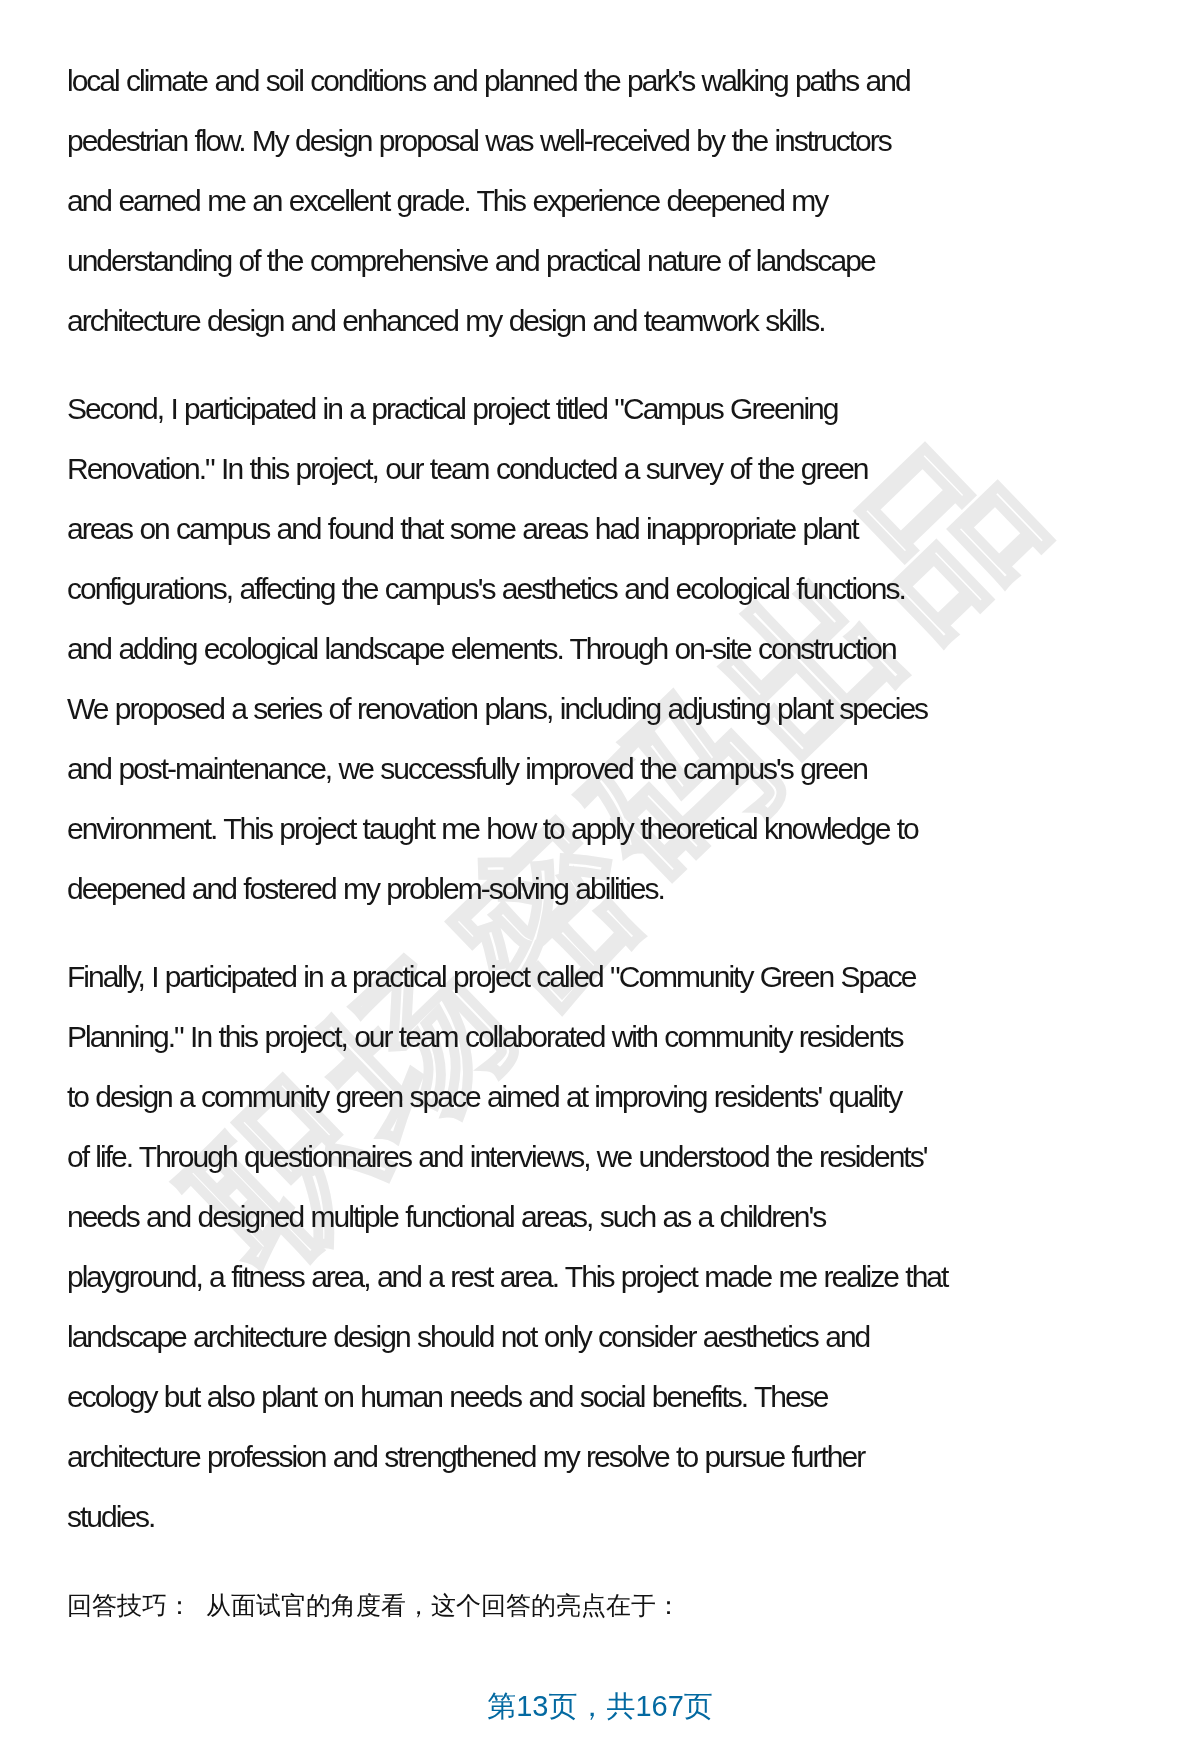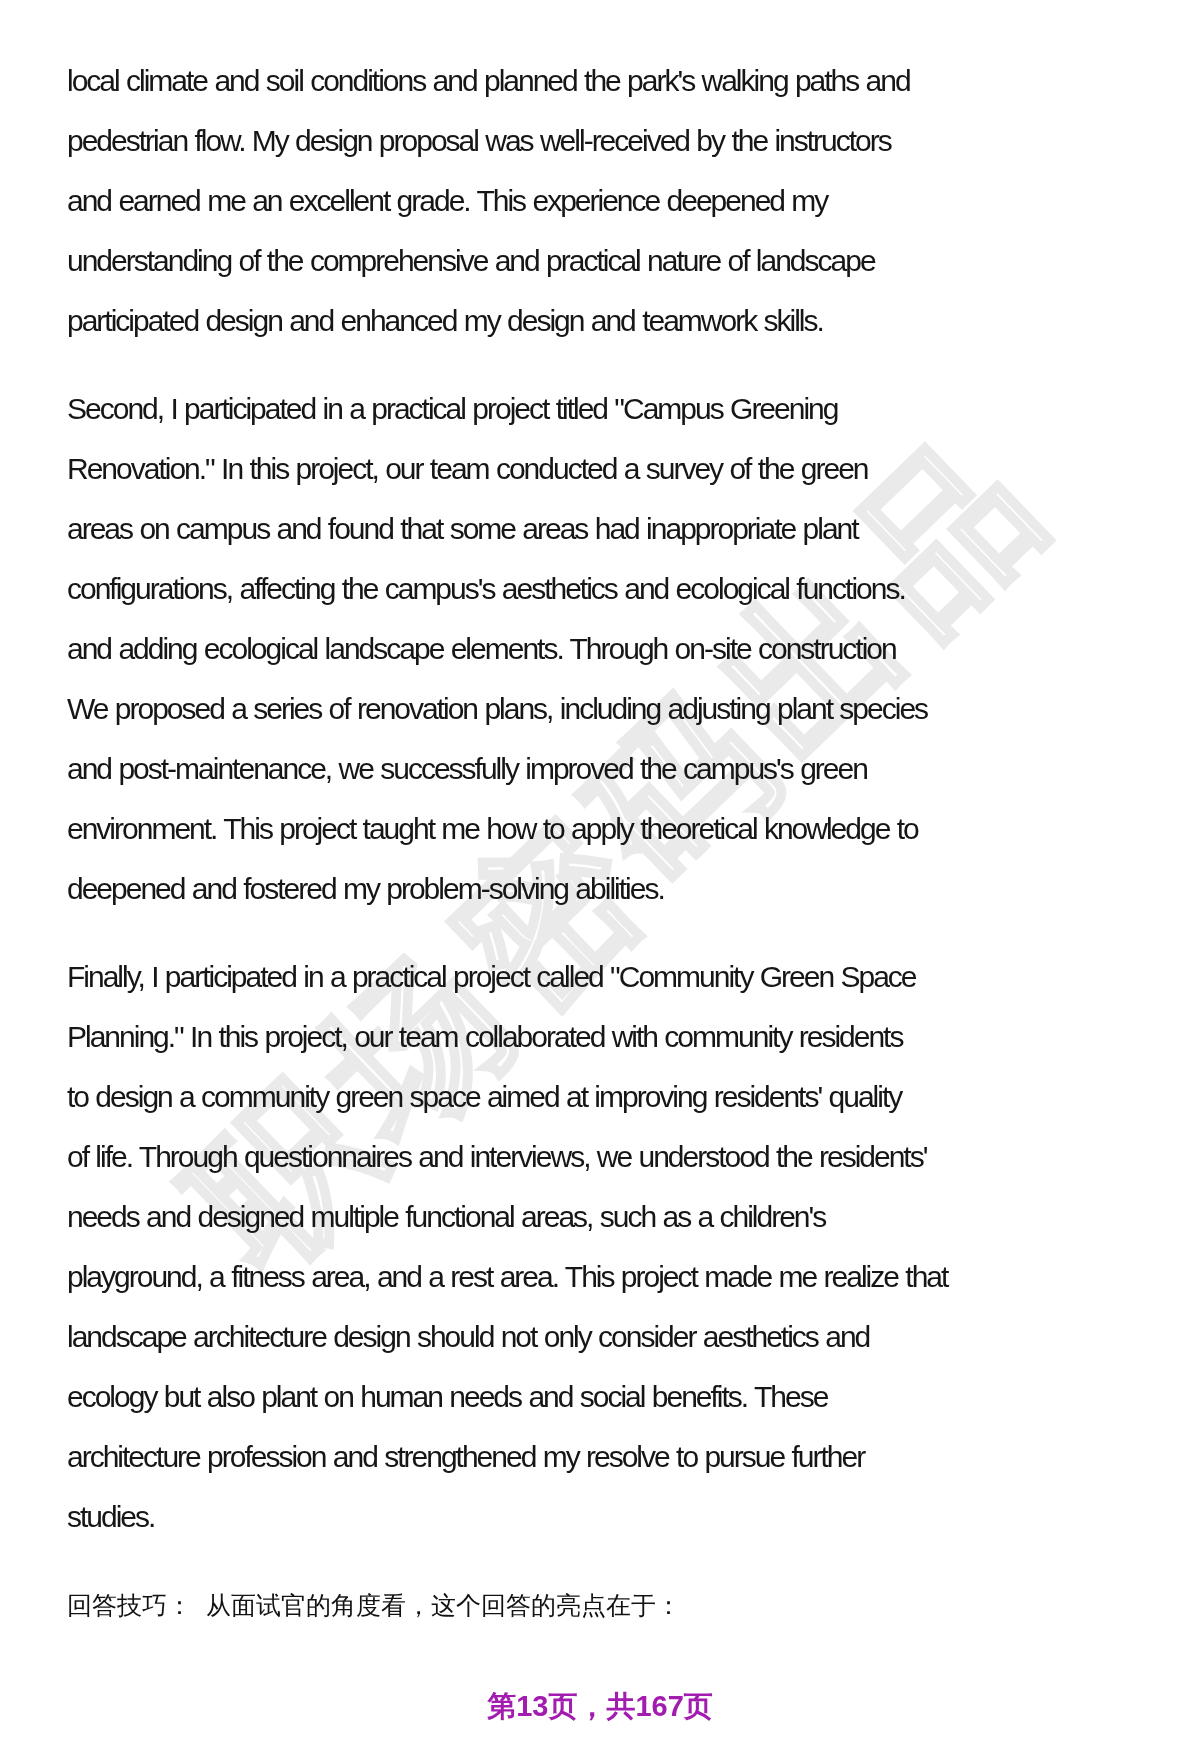--- a/index.html
+++ b/index.html
@@ -60,39 +60,38 @@
     white-space: pre;
   }
   .page-indicator {
     position: absolute;
     left: 0;
     right: 0;
     top: 1689px;
     text-align: center;
     font-size: 29px;
     line-height: 34px;
-    color: #a21caf;
+    color: #0369a1;
     z-index: 1;
-    font-weight: bold;
   }
 </style>
 </head>
 <body>
 
 <div class="page">
 
   <div class="watermark">职场密码出品</div>
 
   <div class="content">
     <div class="para">
         <div class="line">local climate and soil conditions and planned the park's walking paths and</div>
         <div class="line">pedestrian flow. My design proposal was well-received by the instructors</div>
         <div class="line">and earned me an excellent grade. This experience deepened my</div>
         <div class="line">understanding of the comprehensive and practical nature of landscape</div>
-        <div class="line">participated design and enhanced my design and teamwork skills.</div>
+        <div class="line">architecture design and enhanced my design and teamwork skills.</div>
       </div>
     <div class="para">
         <div class="line">Second, I participated in a practical project titled "Campus Greening</div>
         <div class="line">Renovation." In this project, our team conducted a survey of the green</div>
         <div class="line">areas on campus and found that some areas had inappropriate plant</div>
         <div class="line">configurations, affecting the campus's aesthetics and ecological functions.</div>
         <div class="line">and adding ecological landscape elements. Through on-site construction</div>
         <div class="line">We proposed a series of renovation plans, including adjusting plant species</div>
         <div class="line">and post-maintenance, we successfully improved the campus's green</div>
         <div class="line">environment. This project taught me how to apply theoretical knowledge to</div>

